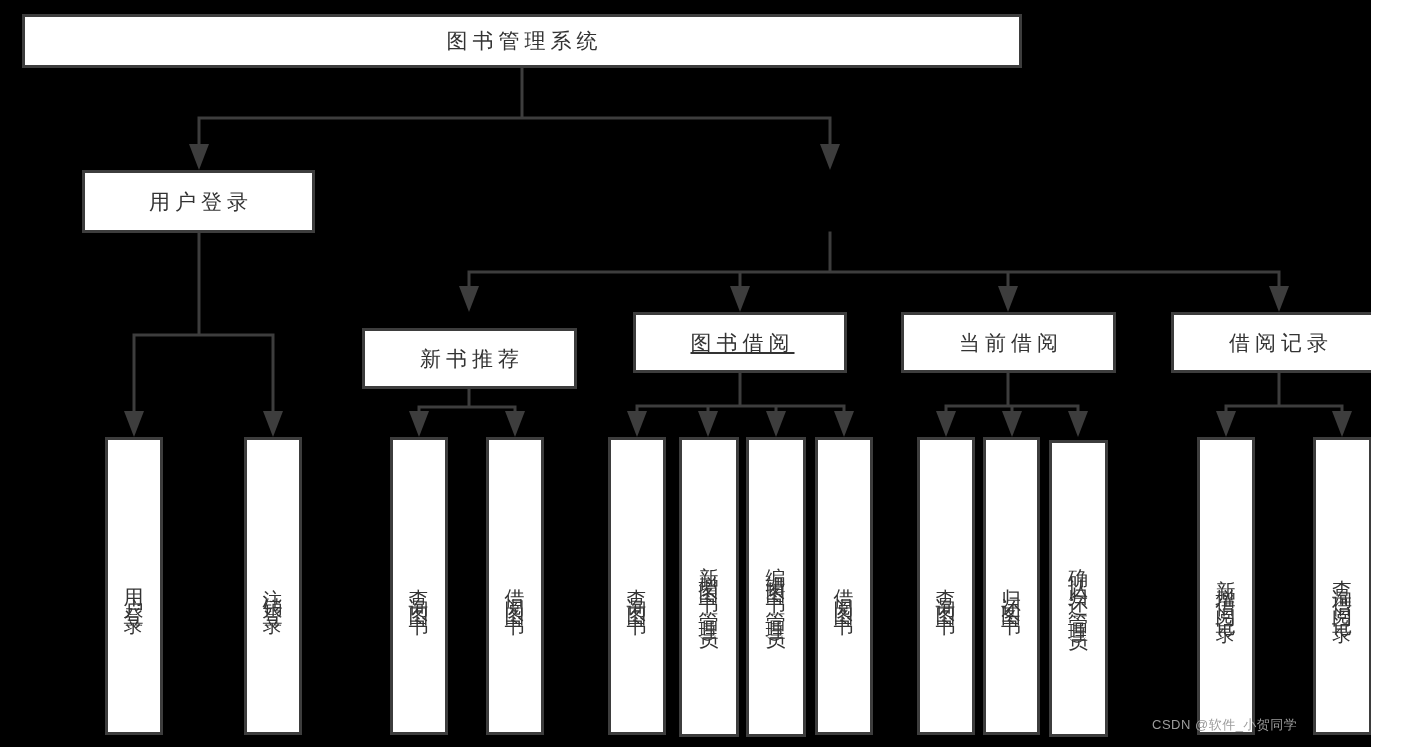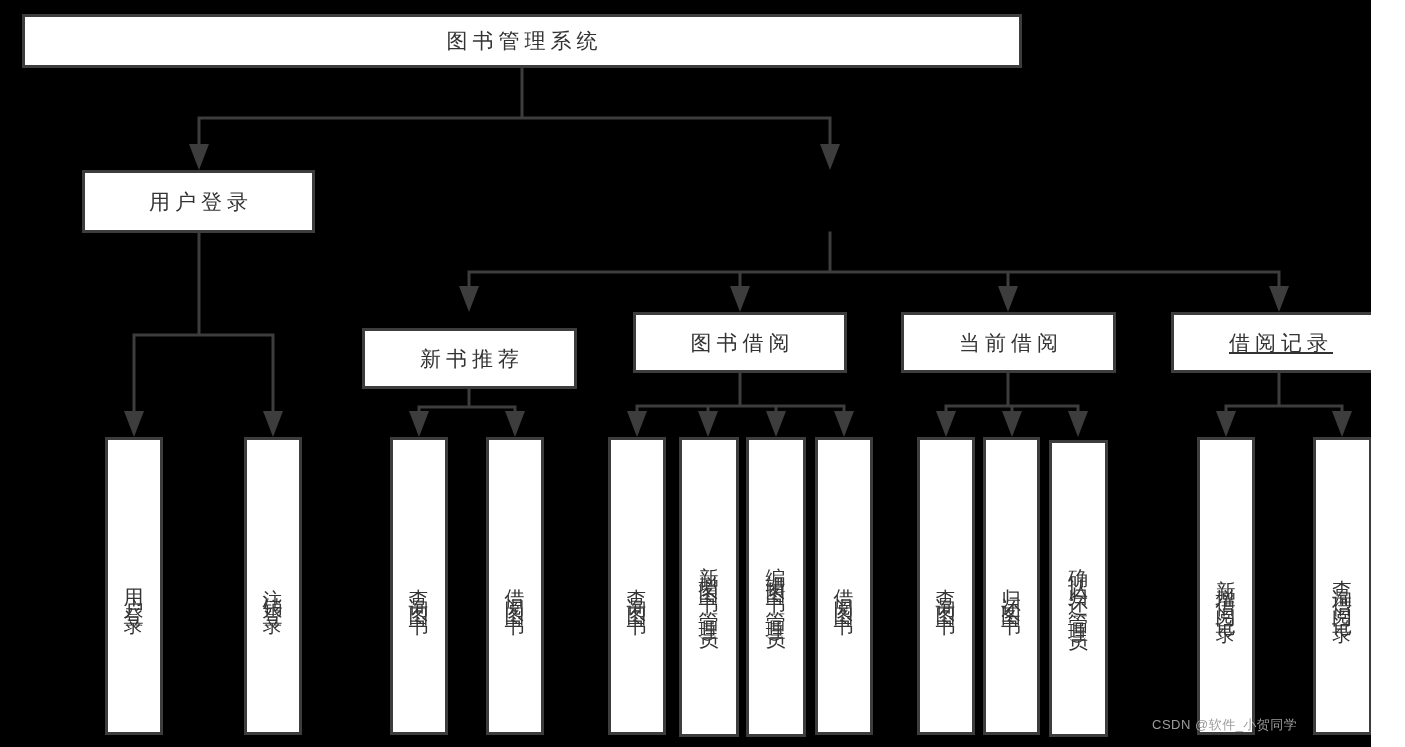--- a/index.html
+++ b/index.html
@@ -116,27 +116,27 @@
     <span>图书管理系统</span>
   </div>
 
   <div class="node h-node" style="left:82px; top:170px; width:233px; height:63px;">
     <span>用户登录</span>
   </div>
 
   <div class="node h-node" style="left:362px; top:328px; width:215px; height:61px;text-align:center;">
     <span>新书推荐</span>
   </div>
-  <div class="node h-node" style="left:633px; top:312px; width:214px; height:61px;">
+  <div class="node h-node" style="left:633px; top:312px; width:214px; height:61px;text-decoration:underline;">
     <span>图书借阅</span>
   </div>
   <div class="node h-node" style="left:901px; top:312px; width:215px; height:61px;text-align:center;">
     <span>当前借阅</span>
   </div>
-  <div class="node h-node" style="left:1171px; top:312px; width:215px; height:61px;text-decoration:underline;">
+  <div class="node h-node" style="left:1171px; top:312px; width:215px; height:61px;">
     <span>借阅记录</span>
   </div>
 
   <div class="node v-node" style="left:105px; top:437px; width:58px; height:298px;">
     <span>用户登录</span>
   </div>
   <div class="node v-node" style="left:244px; top:437px; width:58px; height:298px;">
     <span>注销登录</span>
   </div>
 

